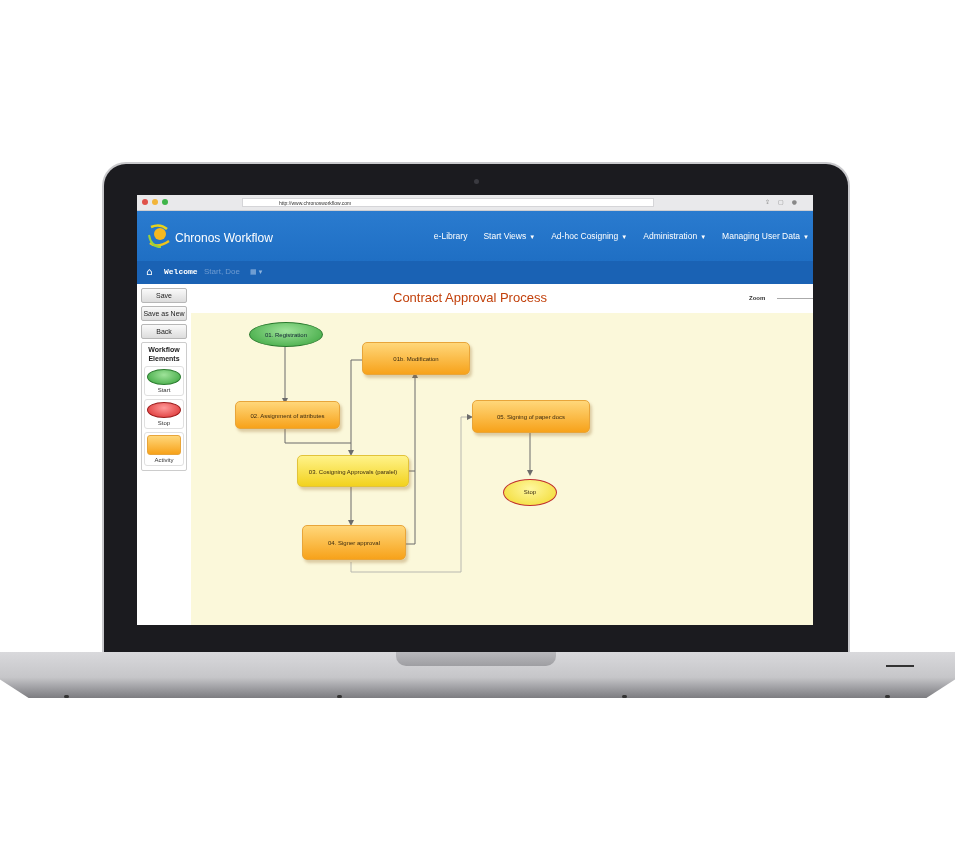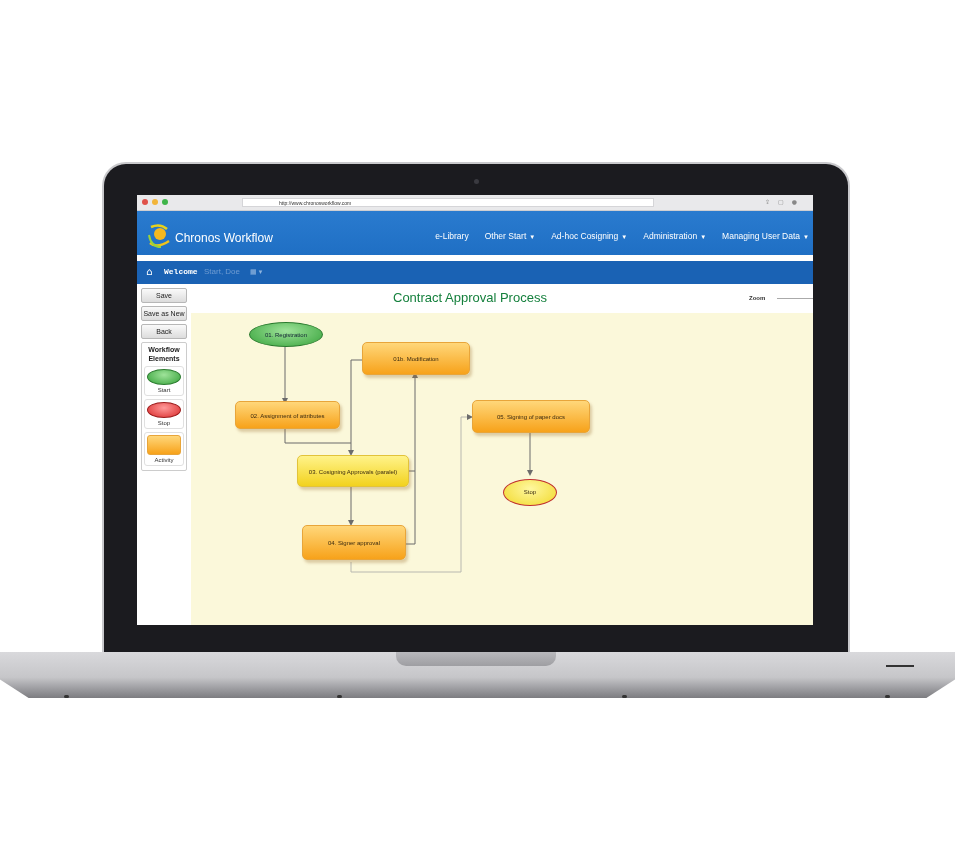--- a/index.html
+++ b/index.html
@@ -4,38 +4,38 @@
 <style>
   html,body{margin:0;padding:0;background:#ffffff;}
   body{width:960px;height:858px;position:relative;overflow:hidden;font-family:"DejaVu Sans",sans-serif;}
   .lid{position:absolute;left:104px;top:164px;width:744px;height:496px;background:#1b1b1f;border-radius:22px 22px 0 0;box-shadow:0 0 0 2px #c9c9cc;}
   .camera{position:absolute;left:474px;top:179px;width:5px;height:5px;border-radius:50%;background:#3a3a40;}
   .screen{position:absolute;left:137px;top:195px;width:676px;height:430px;background:#fff;overflow:hidden;}
   .browserbar{position:absolute;left:0;top:0;width:676px;height:15px;background:#e9e9eb;border-bottom:1px solid #cfcfd2;}
   .dot{position:absolute;top:4px;width:6px;height:6px;border-radius:50%;}
   .url{position:absolute;left:105px;top:3px;width:412px;height:9px;background:#fff;border:1px solid #d5d5d8;font-size:5px;line-height:9px;padding-left:36px;box-sizing:border-box;color:#333;font-family:"Liberation Sans",sans-serif;}
   .bicons{position:absolute;right:8px;top:3px;font-size:6px;color:#888;letter-spacing:8px;}
-  .appbar{position:absolute;left:0;top:16px;width:676px;height:44px;background:linear-gradient(180deg,#2a7bcf,#1f6fc4);}
+  .appbar{position:absolute;left:0;top:16px;width:676px;height:50px;background:linear-gradient(180deg,#2a7bcf,#1f6fc4);}
   .logo{position:absolute;left:10px;top:10px;width:26px;height:30px;}
   .brand{position:absolute;left:38px;top:20px;font-family:"Liberation Sans",sans-serif;font-size:12px;color:#fff;}
   .nav{position:absolute;right:4px;top:20px;display:flex;gap:16px;font-family:"Liberation Sans",sans-serif;font-size:8.5px;color:#fff;}
   .nav span .car{font-size:6px;margin-left:3px;}
   .subbar{position:absolute;left:0;top:66px;width:676px;height:23px;background:#1a62b4;}
   .home{position:absolute;left:9px;top:5px;color:#fff;font-size:10px;}
   .welcome{position:absolute;left:27px;top:6px;font-family:Liberation Mono, monospace;font-size:8px;color:#fff;font-weight:bold;}
   .username{position:absolute;left:67px;top:6px;font-family:"Liberation Sans",sans-serif;font-size:8px;color:#6e9bd1;}
   .flag{position:absolute;left:113px;top:7px;font-size:7px;color:#8fb4de;}
   .sidebar{position:absolute;left:2px;top:93px;width:48px;}
   .sbtn{display:block;width:44px;height:13px;margin:0 0 3px 2px;border:1px solid #b7b7b7;border-radius:2px;background:linear-gradient(#fafafa,#dcdcdc);font-family:"Liberation Sans",sans-serif;font-size:7px;line-height:13px;text-align:center;color:#222;}
   .palette{margin:1px 0 0 2px;width:44px;border:1px solid #ccc;border-radius:2px;padding:2px 0 4px;text-align:center;}
   .pal-title{font-family:"Liberation Sans",sans-serif;font-size:7px;font-weight:bold;line-height:9px;color:#222;}
   .pal-item{margin:3px auto 0;width:38px;border:1px solid #e0e0e0;border-radius:3px;padding:2px 0;}
   .pal-shape{margin:0 auto;width:32px;height:14px;}
   .pal-label{font-family:"Liberation Sans",sans-serif;font-size:6px;color:#333;margin-top:2px;}
-  .title{position:absolute;left:256px;top:95px;font-family:"Liberation Sans",sans-serif;font-size:13px;color:#15803d;}
+  .title{position:absolute;left:256px;top:95px;font-family:"Liberation Sans",sans-serif;font-size:13px;color:#c2410c;}
   .zoomlbl{position:absolute;left:612px;top:100px;font-family:"Liberation Sans",sans-serif;font-size:6px;font-weight:bold;color:#333;}
   .zoomline{position:absolute;left:640px;top:103px;width:36px;height:1px;background:#aaa;}
   .canvas{position:absolute;left:54px;top:118px;width:622px;height:312px;background:#fbf8da;}
   .node{position:absolute;font-family:"Liberation Sans",sans-serif;font-size:6px;color:#3a2a10;text-align:center;box-sizing:border-box;}
   .act{border-radius:5px;background:linear-gradient(#ffd77a,#f7a21a);border:1px solid #e8a53a;box-shadow:2px 3px 3px rgba(160,120,60,.35);}
   .act-y{border-radius:5px;background:linear-gradient(#fff38a,#f2d21e);border:1px solid #e2c33a;box-shadow:2px 3px 3px rgba(160,120,60,.35);}
   .start{border-radius:50%;background:radial-gradient(ellipse at 50% 35%,#9fe39a,#36a23a);border:1px solid #2a7a2e;color:#123;}
   .stop{border-radius:50%;background:radial-gradient(ellipse at 50% 35%,#fff7a0,#f1d92a);border:1.5px solid #c03030;}
   svg.lines{position:absolute;left:0;top:0;}
   .base{position:absolute;left:0;top:652px;width:955px;height:46px;background:linear-gradient(180deg,#d9d9dc 0%,#c6c6c9 55%,#9c9ca0 80%,#7c7c80 100%);clip-path:polygon(0 0,100% 0,100% 60%,97% 100%,3% 100%,0 60%);}
@@ -64,21 +64,21 @@
   <div class="appbar">
     <svg class="logo" viewBox="0 0 26 30">
       <circle cx="13" cy="13" r="6" fill="#f5b820"></circle>
       <path d="M4 6 Q13 2 20 8" stroke="#e8d21a" stroke-width="2.5" fill="none"></path>
       <path d="M3 22 Q10 28 22 20" stroke="#f0c419" stroke-width="2.5" fill="none"></path>
       <path d="M2 14 Q4 26 14 26" stroke="#9ad23a" stroke-width="2" fill="none"></path>
     </svg>
     <div class="brand">Chronos Workflow</div>
     <div class="nav">
       <span><span>e-Library</span></span>
-      <span><span>Other Start</span><span class="car">▼</span></span>
+      <span><span>Start Views</span><span class="car">▼</span></span>
       <span><span>Ad-hoc Cosigning</span><span class="car">▼</span></span>
       <span><span>Administration</span><span class="car">▼</span></span>
       <span><span>Managing User Data</span><span class="car">▼</span></span>
     </div>
   </div>
 
   <div class="subbar">
     <span class="home">⌂</span>
     <span class="welcome">Welcome</span>
     <span class="username">Start, Doe</span>

